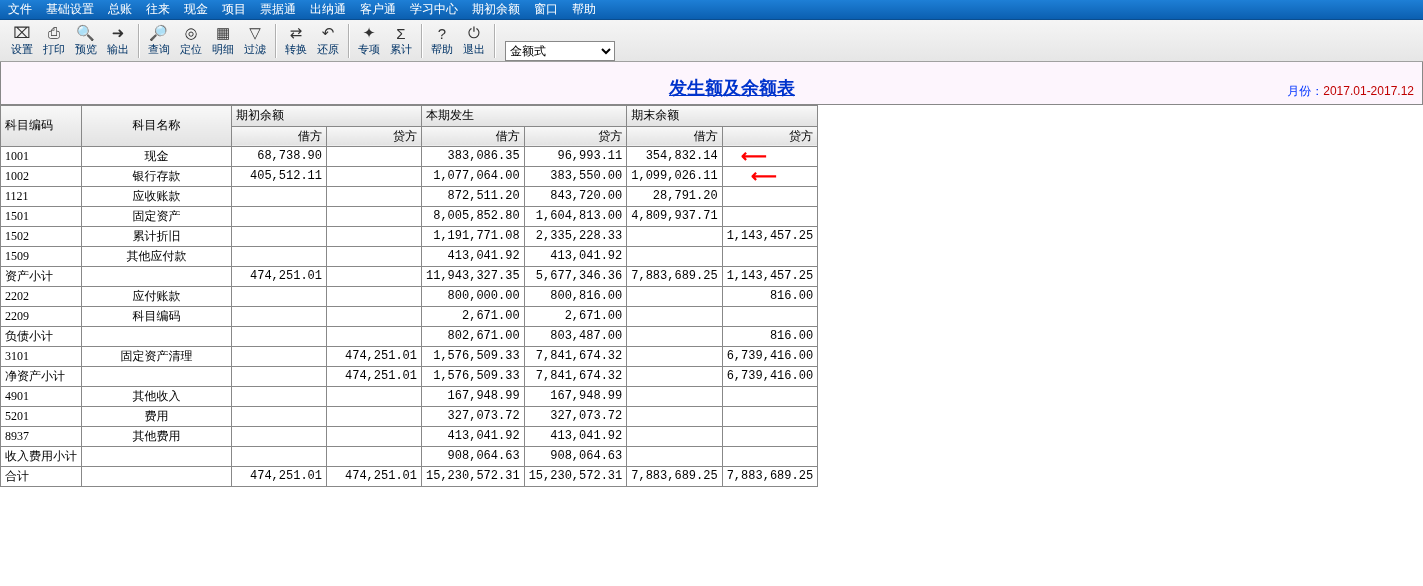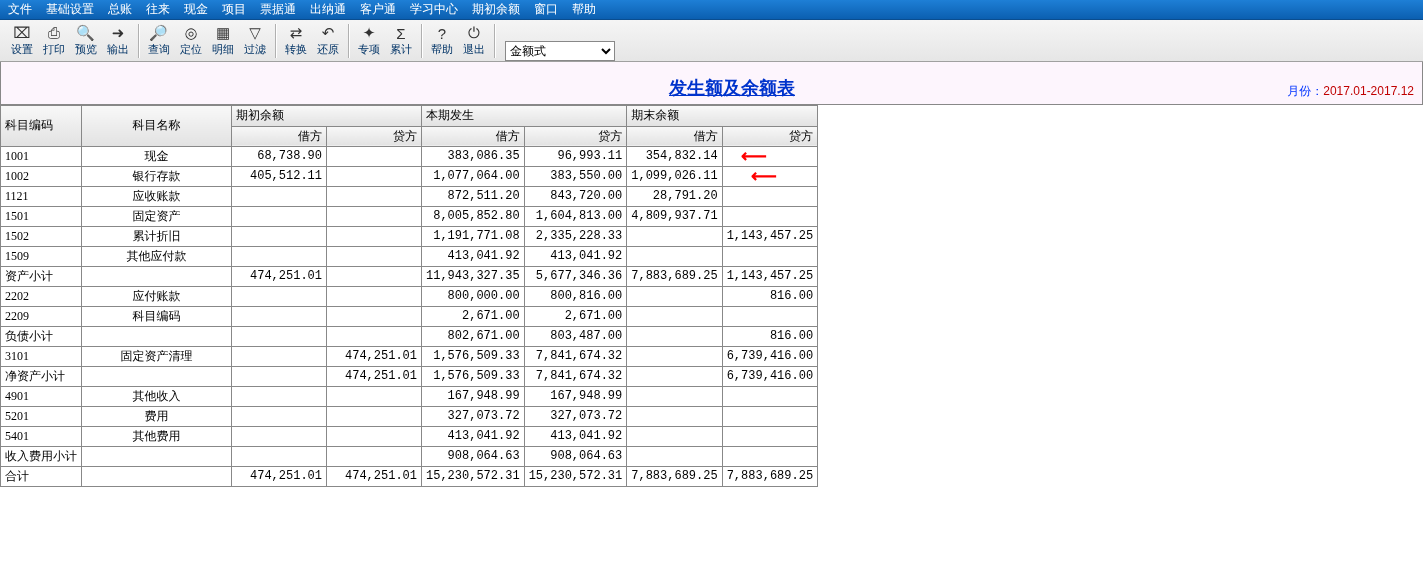--- a/index.html
+++ b/index.html
@@ -275,21 +275,21 @@
           <td class="code-col">5201</td>
           <td class="name-col">费用</td>
           <td class="num-col"></td>
           <td class="num-col"></td>
           <td class="num-col">327,073.72</td>
           <td class="num-col">327,073.72</td>
           <td class="num-col"></td>
           <td class="num-col"></td>
         </tr>
         <tr>
-          <td class="code-col">5401</td>
+          <td class="code-col">8937</td>
           <td class="name-col">其他费用</td>
           <td class="num-col"></td>
           <td class="num-col"></td>
           <td class="num-col">413,041.92</td>
           <td class="num-col">413,041.92</td>
           <td class="num-col"></td>
           <td class="num-col"></td>
         </tr>
         <tr>
           <td class="code-col">收入费用小计</td>

